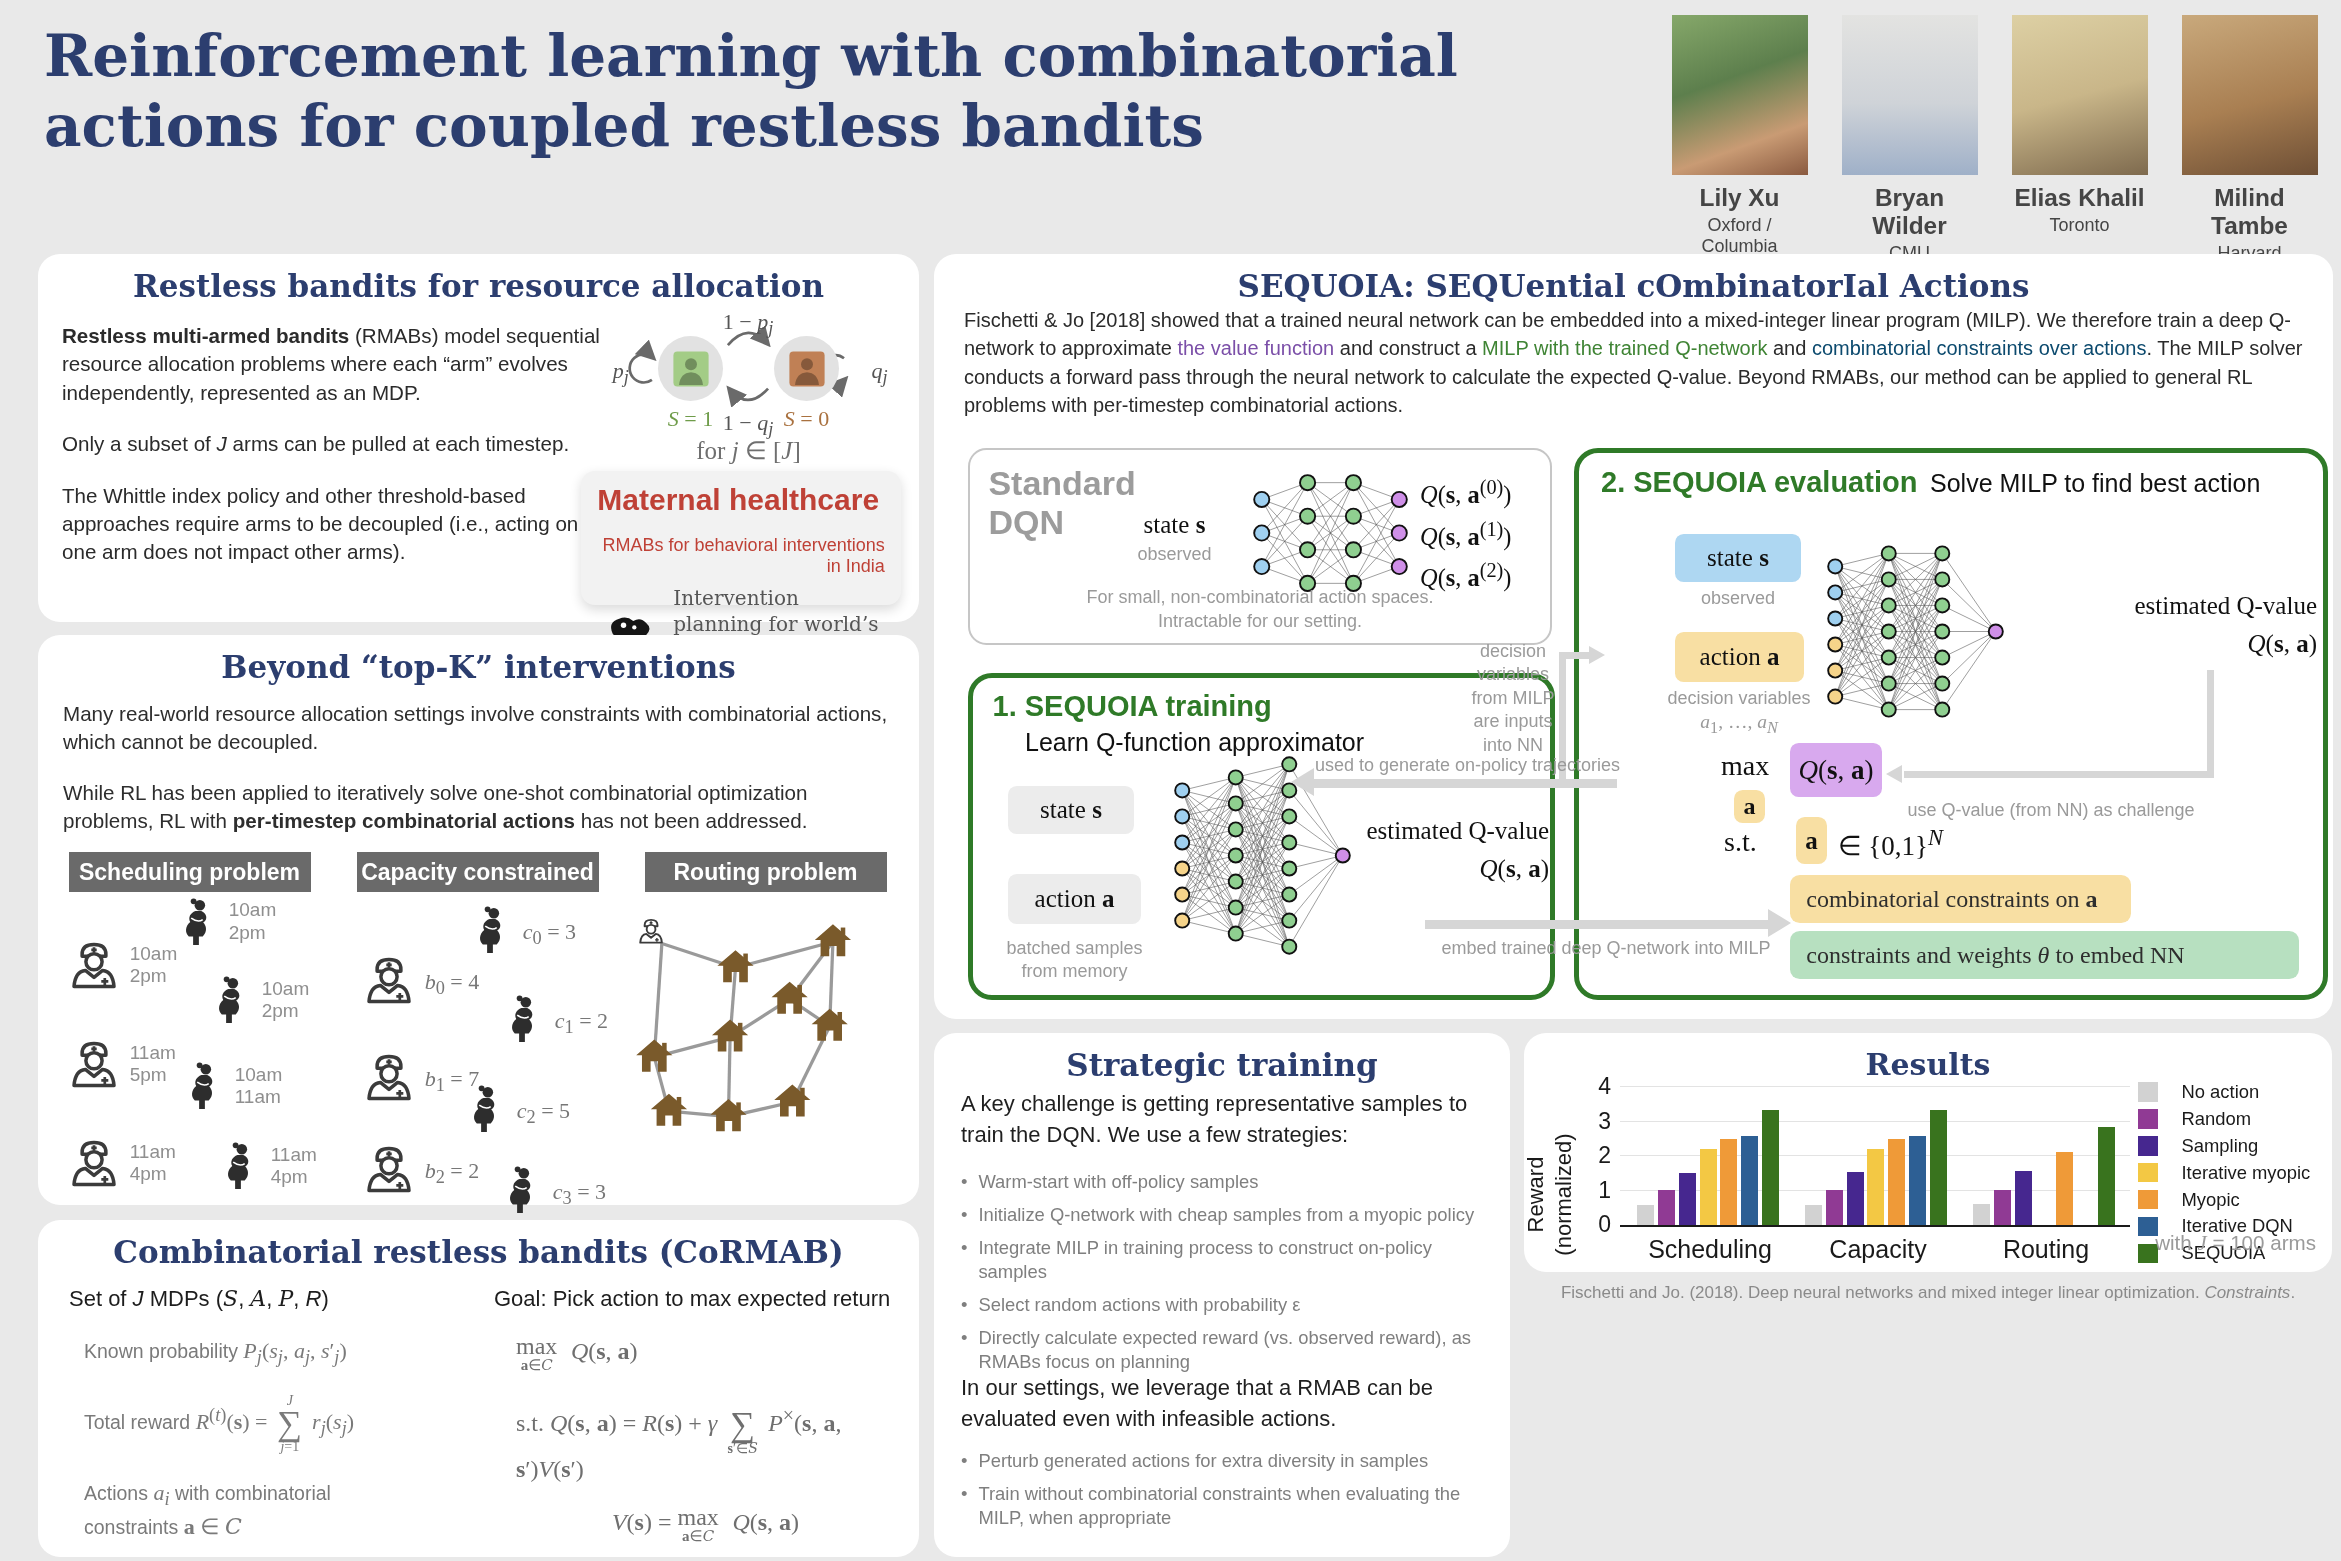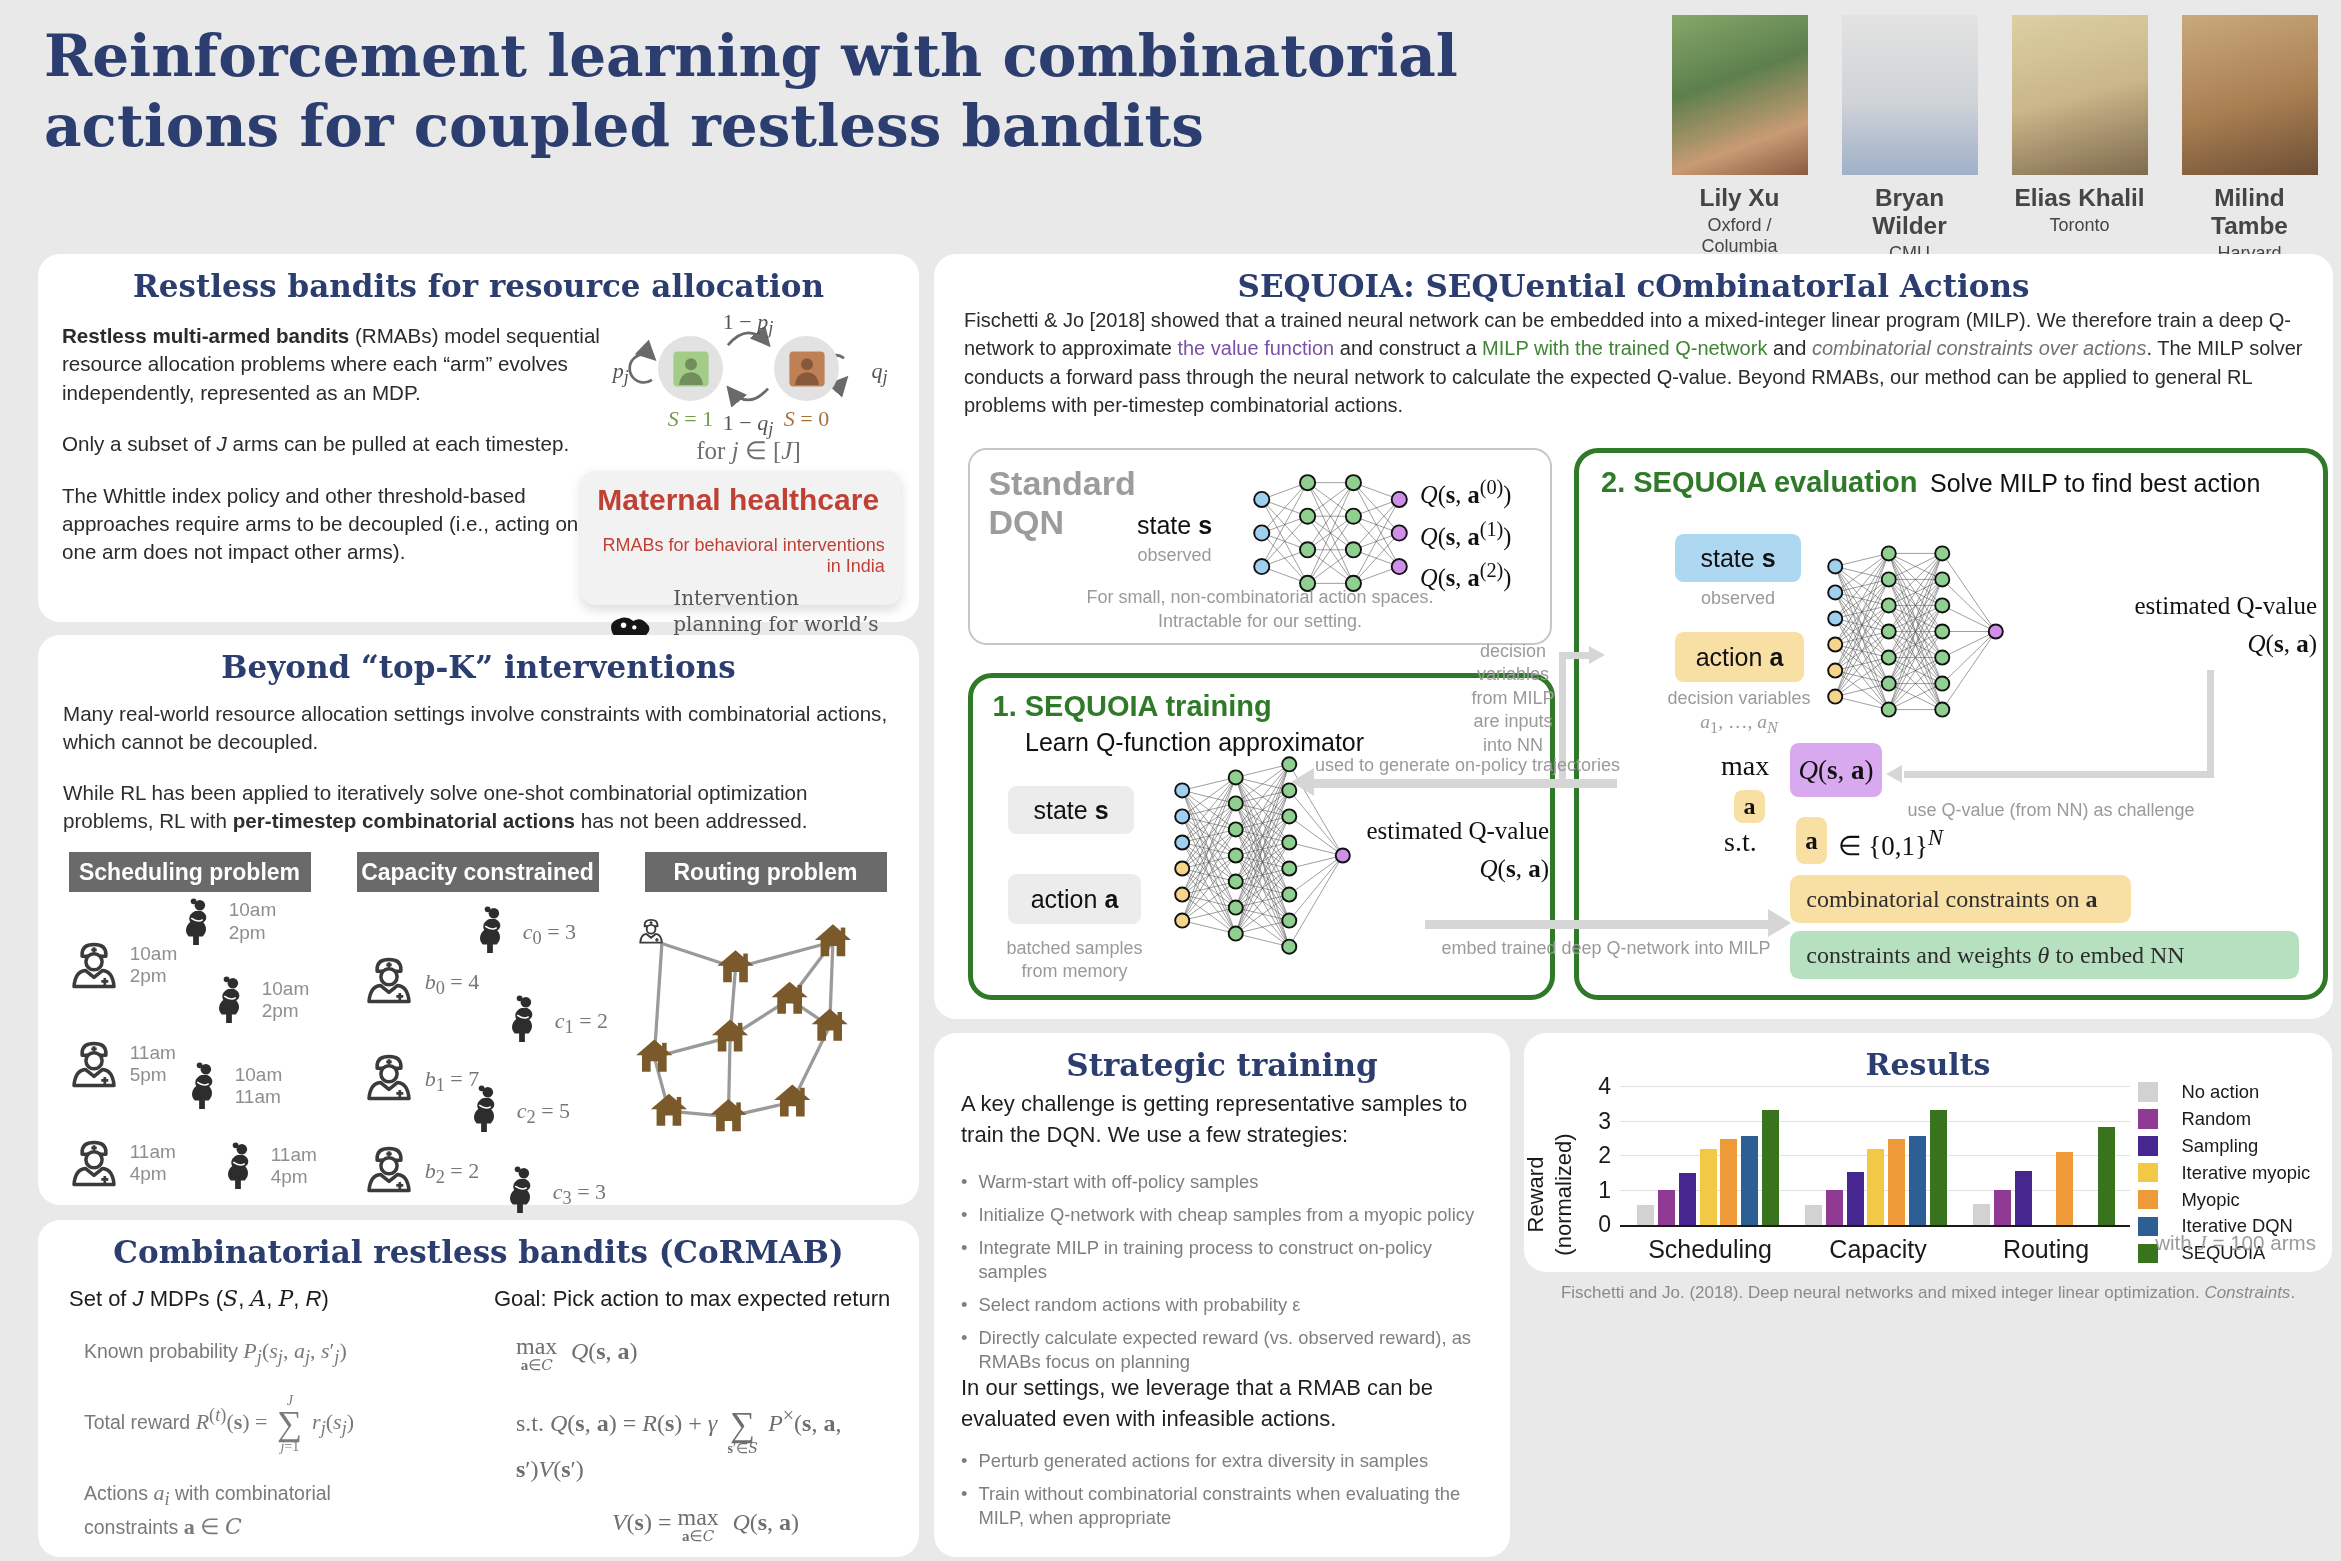--- a/index.html
+++ b/index.html
@@ -61,25 +61,25 @@
   .scr{font-family:"DejaVu Serif",serif;font-style:italic;}
   .sum{display:inline-flex;flex-direction:column;align-items:center;vertical-align:middle;line-height:1;margin:0 4.3px;}
   .sum .sg{font-size:35px;line-height:.9;}
   .sum .sl{font-size:14px;}
   .uo{display:inline-flex;flex-direction:column;align-items:center;vertical-align:middle;line-height:1;margin-right:7.6px;}
   .uo .uot{font-size:24px;}
   .uo .uob{font-size:15px;}
   
   #panel-sequoia{left:934px;top:254px;width:1399px;height:765px;}
   .seq-p{position:absolute;left:30px;top:52px;width:1339px;font-size:20px;line-height:1.42;color:#2b2b2b;}
-  .c-purple{color:#7b4fa8;} .c-green{color:#3f8434;} .c-gold{color:#737373;font-style:italic;}
+  .c-purple{color:#7b4fa8;} .c-green{color:#3f8434;} .c-gold{color:#0c4a6e;}
   .dqnbox{position:absolute;left:34px;top:194px;width:584px;height:197px;border:2.2px solid #c6c6c6;border-radius:18.4px;background:#fff;box-sizing:border-box;}
   .dqn-title{position:absolute;left:18.4px;top:14px;font-size:34px;font-weight:bold;color:#9c9c9c;line-height:1.15;}
   .dqn-state{position:absolute;left:142px;top:61px;width:125px;text-align:center;}
-  .chip-text{font-family:Liberation Sans, sans-serif;font-weight:normal;font-size:25px;color:#111;}
+  .chip-text{font-family:Liberation Serif, serif;font-weight:normal;font-size:25px;color:#111;}
   .obs{font-size:18px;color:#9a9a9a;margin-top:5.4px;}
   .dqn-net{position:absolute;left:282px;top:15px;}
   .dqn-outs{position:absolute;left:450px;top:22px;font-family:"Liberation Serif",serif;font-size:24.4px;color:#111;line-height:1.5;}
   .dqn-cap{position:absolute;left:0;bottom:9.8px;width:100%;text-align:center;font-size:18px;color:#9a9a9a;line-height:1.35;}
   .greenbox{position:absolute;border:5.4px solid #2f7a28;border-radius:24px;background:#fff;box-sizing:border-box;}
   #trainbox{left:34px;top:419px;width:587px;height:327px;}
   #evalbox{left:640px;top:194px;width:754px;height:552px;}
   .gb-title{position:absolute;font-size:29px;font-weight:bold;color:#2f7a28;}
   .gb-sub{position:absolute;font-size:25px;color:#111;}
   .chip{position:absolute;border-radius:8.7px;display:flex;align-items:center;justify-content:center;}

